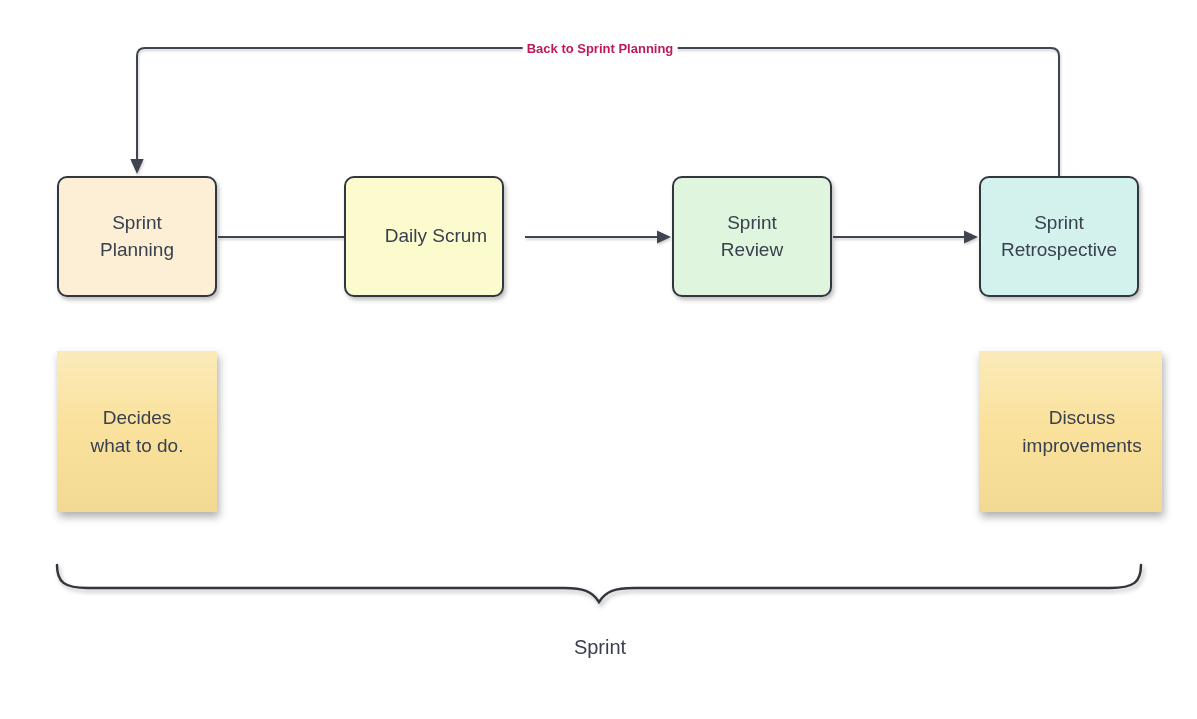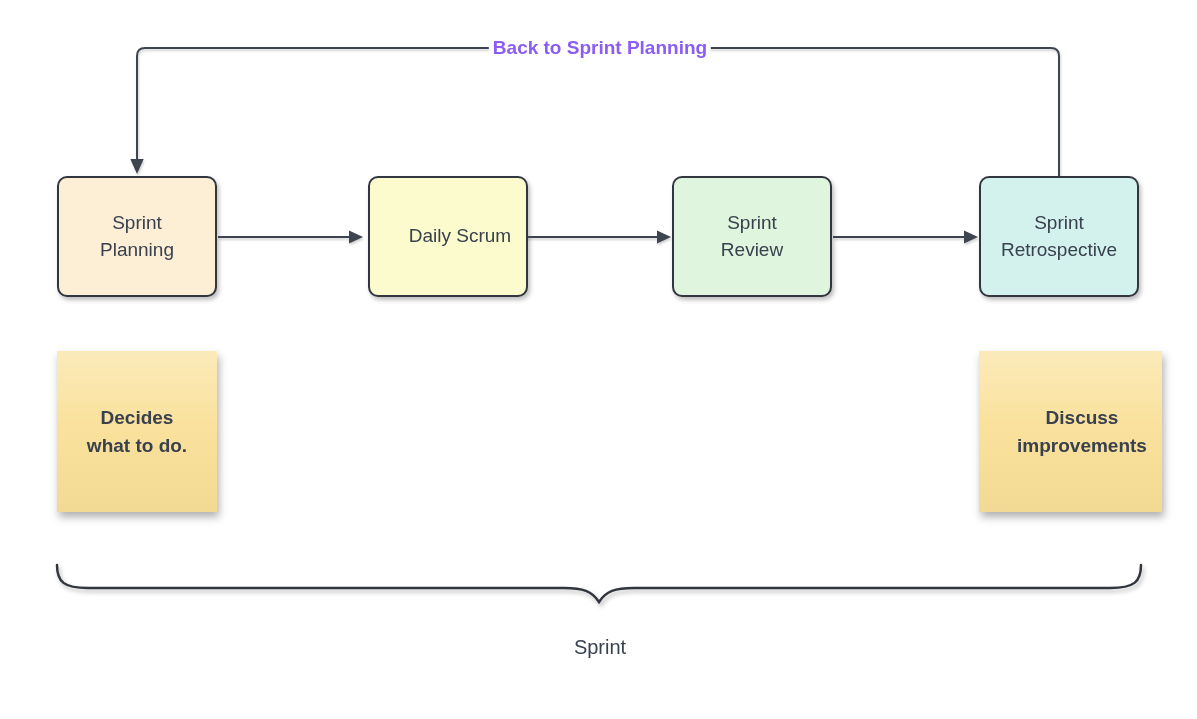--- a/index.html
+++ b/index.html
@@ -35,21 +35,21 @@
     justify-content: center;
     text-align: center;
     color: #39404E;
     font-size: 19px;
     line-height: 1.4;
     box-shadow: 2px 3px 4px rgba(90,90,90,0.4);
     z-index: 2;
   }
   .flow-box .lbl { white-space: pre-line; }
   .pos-1 { left: 57px; }
-  .pos-2 { left: 368px; padding-left: 24px; }
+  .pos-2 { left: 344px; padding-left: 24px; }
   .pos-3 { left: 672px; }
   .pos-4 { left: 979px; }
 
   .sticky-note {
     position: absolute;
     top: 351px;
     width: 160px;
     height: 161px;
     display: flex;
     align-items: center;
@@ -58,32 +58,32 @@
     color: #39404E;
     font-size: 19px;
     line-height: 1.45;
     background-image: linear-gradient(180deg,
       rgba(255,255,255,0.30) 0%,
       rgba(255,255,255,0.00) 45%,
       rgba(120,90,0,0.06) 100%);
     box-shadow: 2px 5px 8px rgba(80,80,80,0.45);
     z-index: 2;
   }
-  .sticky-note .lbl { white-space: pre-line; font-weight: bold; }
+  .sticky-note .lbl { white-space: pre-line; }
 
   .edge-label {
     position: absolute;
     left: 600px;
     top: 48px;
     transform: translate(-50%, -50%);
     background: #ffffff;
     padding: 0 4px;
-    font-size: 19px;
+    font-size: 13px;
     font-weight: bold;
-    color: #8b5cf6;
+    color: #be185d;
     white-space: nowrap;
     z-index: 3;
   }
 
   .brace-label {
     position: absolute;
     left: 600px;
     top: 636px;
     transform: translateX(-50%);
     font-size: 20px;

